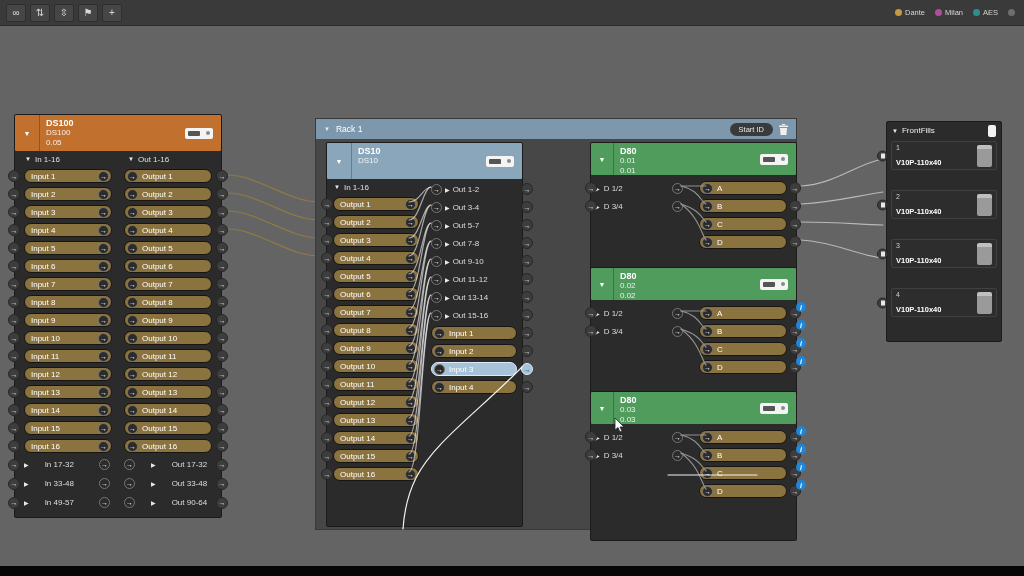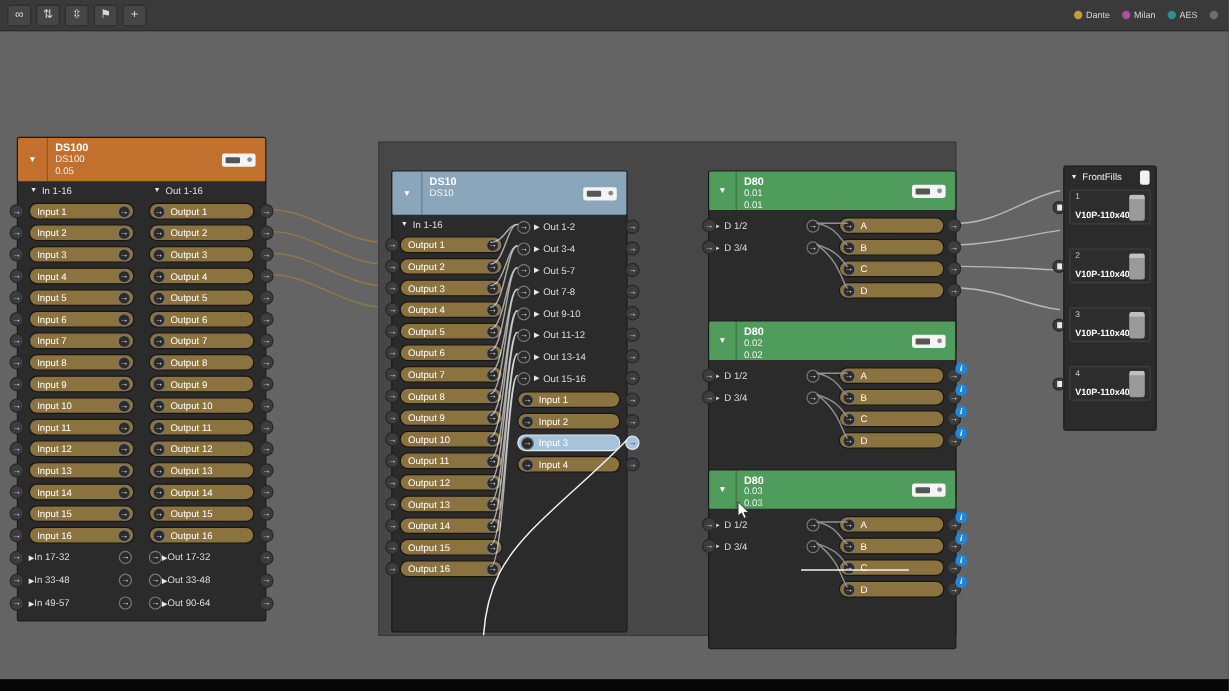--- a/index.html
+++ b/index.html
@@ -60,21 +60,21 @@
   .pill.sel { background:#a6c3da; border-color:#dfeaf2; }
   .plabel { font-size:8px; margin:0 4px; white-space:nowrap; }
   .pc { width:11px; height:11px; min-width:11px; border-radius:50%; background:#2c2b29; border:1px solid #777;
         color:#fff; font-size:7px; display:flex; align-items:center; justify-content:center; }
   .pc.endr { margin-left:auto; }
   .edge { position:absolute; top:50%; transform:translateY(-50%); width:12px; height:12px;
           background:#3d3d3d; border:1px solid #272727; border-radius:50%; color:#ececec; font-size:7px;
           display:flex; align-items:center; justify-content:center; z-index:2; }
   .edge.l { left:-16px; } .edge.r { right:-16px; }
   .edge.sel { background:#a6c3da; color:#20303c; border-color:#dfeaf2; }
-  .grow { position:relative; height:19px; display:flex; align-items:center; gap:0;
+  .grow { position:relative; height:19px; display:flex; align-items:center; gap:16px;
           color:#dedede; font-size:8px; }
   .grow .pc { margin-left:auto; margin-right:2px; }
   .grow .pc.first { margin-left:0; margin-right:0; }
 
   
   .ds100 { left:14px; top:88px; width:208px; height:404px; }
 
   
   .rack { position:absolute; left:315px; top:92px; width:482px; height:412px; background:#474747;
           border:1px solid #3a3a3a; z-index:2; }
@@ -100,21 +100,21 @@
   .amp-l { position:absolute; left:4px; top:36px; width:92px; }
   .amp-r { position:absolute; left:108px; top:36px; width:88px; }
   .amp-lrow { position:relative; height:18px; display:flex; align-items:center; gap:4px;
               color:#dedede; font-size:8px; }
   .amp-lrow .pc { margin-left:auto; margin-right:4px; }
   .ibadge { position:absolute; right:-19px; top:-2px; width:10px; height:10px; border-radius:50%;
             background:#2186d8; color:#fff; font-size:7px; font-style:italic; font-weight:bold;
             display:flex; align-items:center; justify-content:center; z-index:3; }
 
   
-  .ff { left:886px; top:112px; width:78px; }
+  .ff { left:886px; top:95px; width:116px; }
   .ff-hdr { height:17px; display:flex; align-items:center; gap:4px; padding:0 5px;
             color:#eee; font-size:8px; }
   .ff-spk { margin-left:auto; width:8px; height:12px; background:#f2f2f2; border-radius:2px; }
   .ff-items { padding:2px 4px 4px; }
   .ff-item { position:relative; height:29px; background:#2d2d2d; border:1px solid #404040;
              border-radius:2px; margin-bottom:20px; padding:2px 4px; display:flex; }
   .ff-txt { display:flex; flex-direction:column; justify-content:space-between; }
   .ff-num { font-size:7px; color:#cfcfcf; }
   .ff-model { font-size:7.5px; font-weight:bold; color:#fff; white-space:nowrap; }
   .ff-cab { margin-left:auto; width:15px; height:22px; background:#9a9a9a; border-radius:2px;
@@ -465,20 +465,30 @@
               <span class="pc first">→</span>
               <span class="tri">▶</span>
               <span>Out 90-64</span>
               <span class="edge r">→</span>
             </div>
           </div>
       </div>
     </div>
 
     <div class="rack">
+      <div class="rack-hdr">
+        <span class="tri">▼</span>
+        <span class="rack-title">Rack 1</span>
+        <button class="startid">Start ID</button>
+        <span class="trash">
+          <svg width="9" height="11" viewBox="0 0 9 11">
+              <path fill="#f0f0f0" d="M3 0h3v1H3zM0 1.5h9V3H0zM1 4h7l-.6 7H1.6z"></path>
+            </svg>
+        </span>
+      </div>
 
       <div class="node ds10">
         <div class="nhdr blue">
           <div class="ntoggle">▼</div>
           <div class="ntext">
             <div class="ntitle">DS10</div>
             <div class="nsub">DS10</div>
           </div>
           <div class="dev-icon"></div>
         </div>

